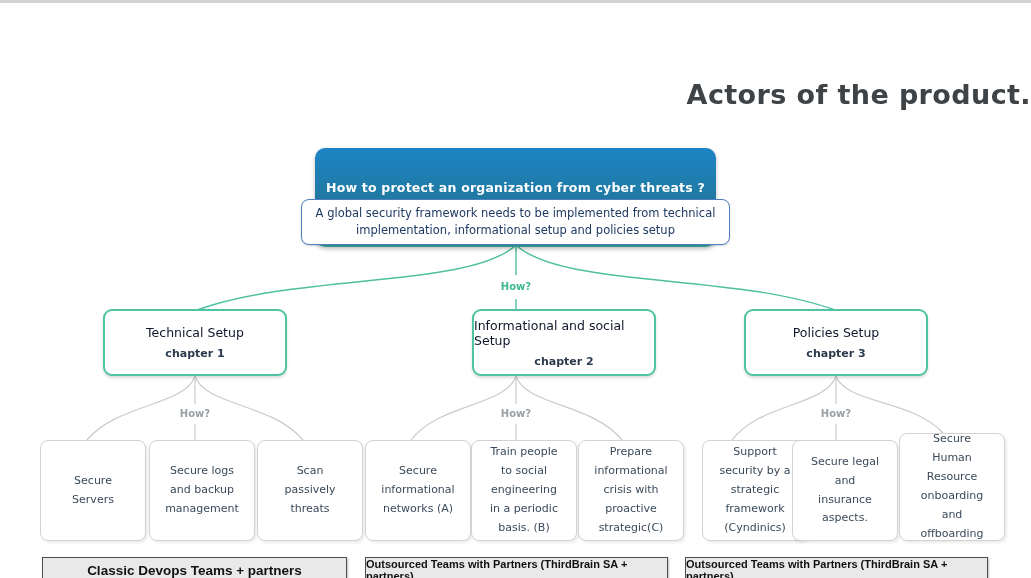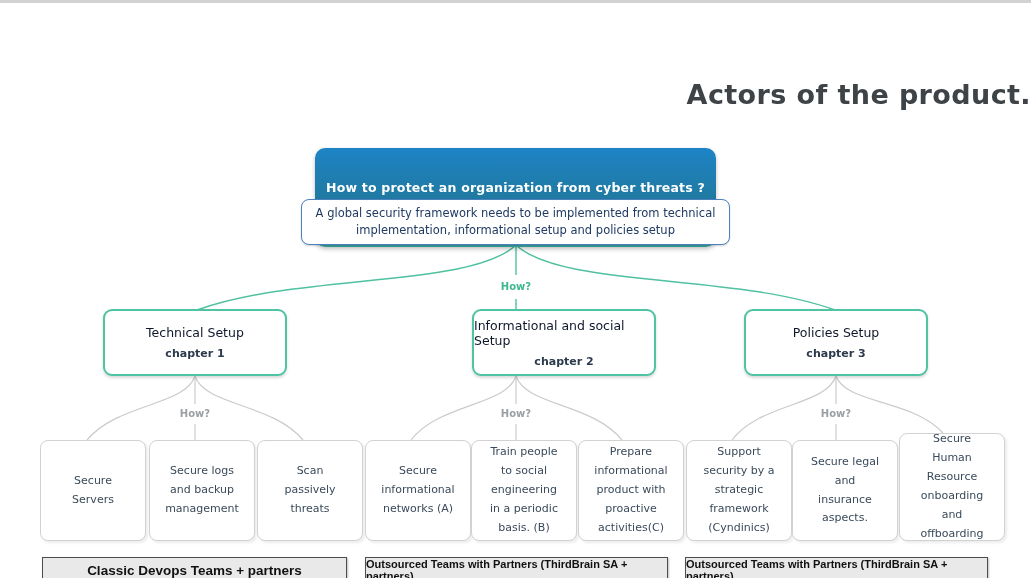--- a/index.html
+++ b/index.html
@@ -200,24 +200,24 @@
     <span class="leaf-text">Scan passively threats</span>
   </div>
 
   <div class="leaf-box" style="left:365px;">
     <span class="leaf-text">Secure informational networks (A)</span>
   </div>
   <div class="leaf-box" style="left:471px;">
     <span class="leaf-text">Train people to social engineering in a periodic basis. (B)</span>
   </div>
   <div class="leaf-box" style="left:578px;">
-    <span class="leaf-text">Prepare informational product with proactive activities(C)</span>
-  </div>
-
-  <div class="leaf-box" style="left:686px;">
+    <span class="leaf-text">Prepare informational crisis with proactive strategic(C)</span>
+  </div>
+
+  <div class="leaf-box" style="left:702px;">
     <span class="leaf-text">Support security by a strategic framework (Cyndinics)</span>
   </div>
   <div class="leaf-box" style="left:792px;">
     <span class="leaf-text">Secure legal and insurance aspects.</span>
   </div>
   <div class="leaf-box leaf-tall" style="left:899px;">
     <span class="leaf-text">Secure Human Resource onboarding and offboarding</span>
   </div>
 
   <div class="team-bar bar-1">Classic Devops Teams + partners</div>

